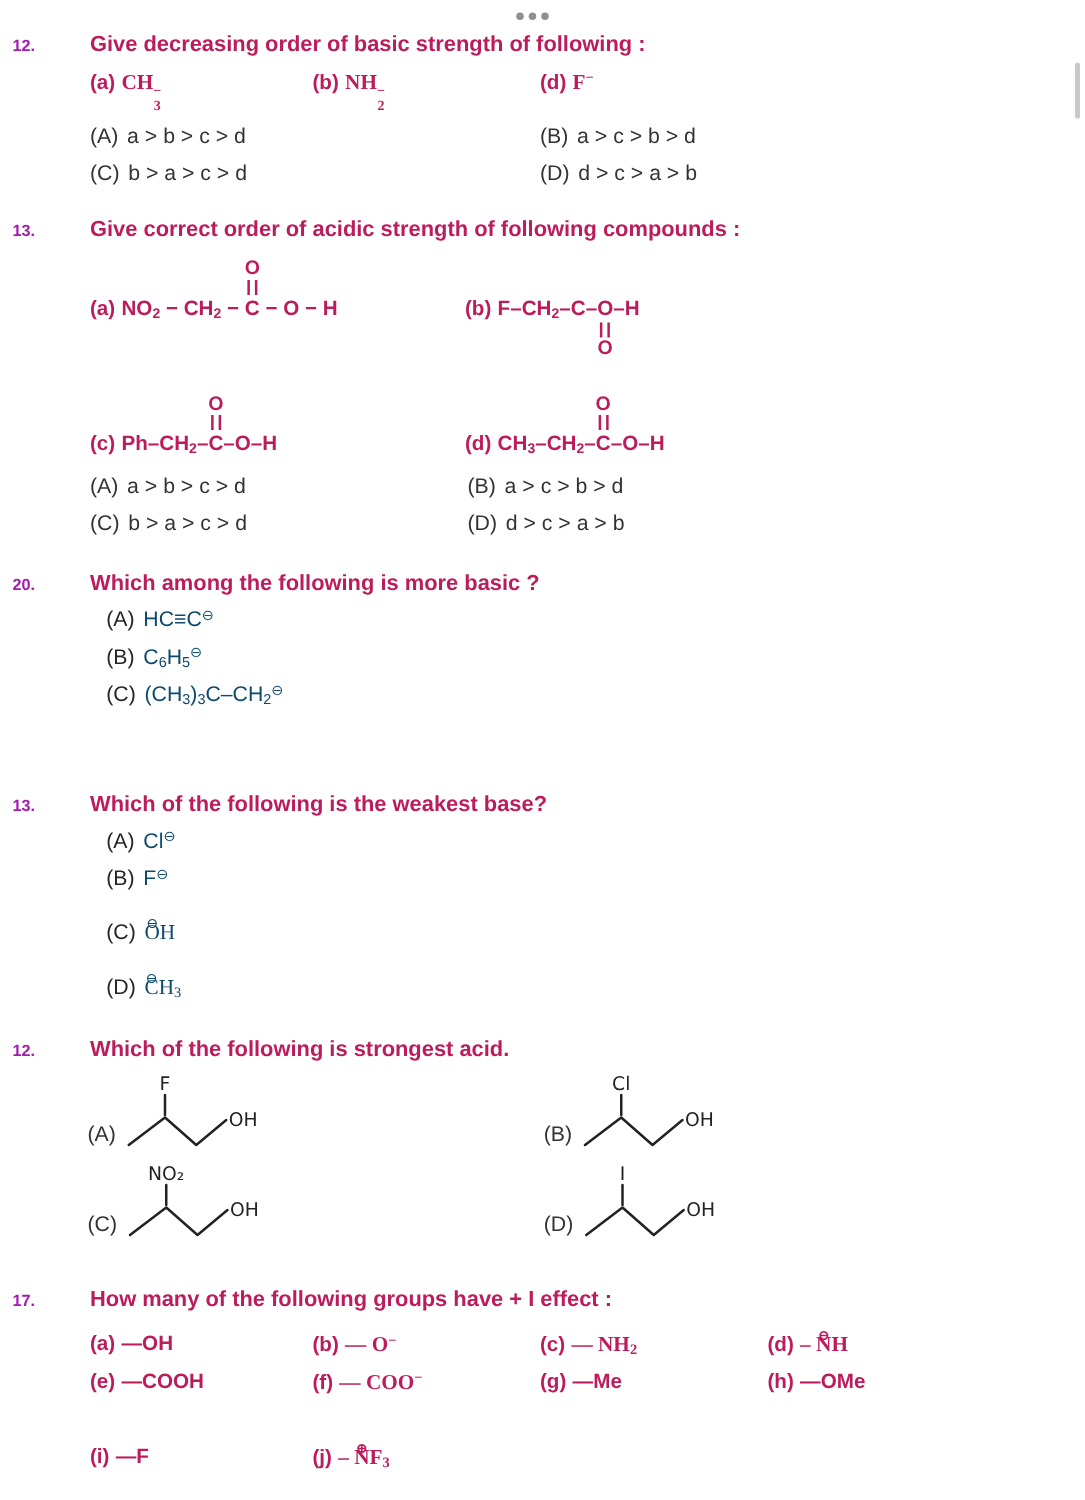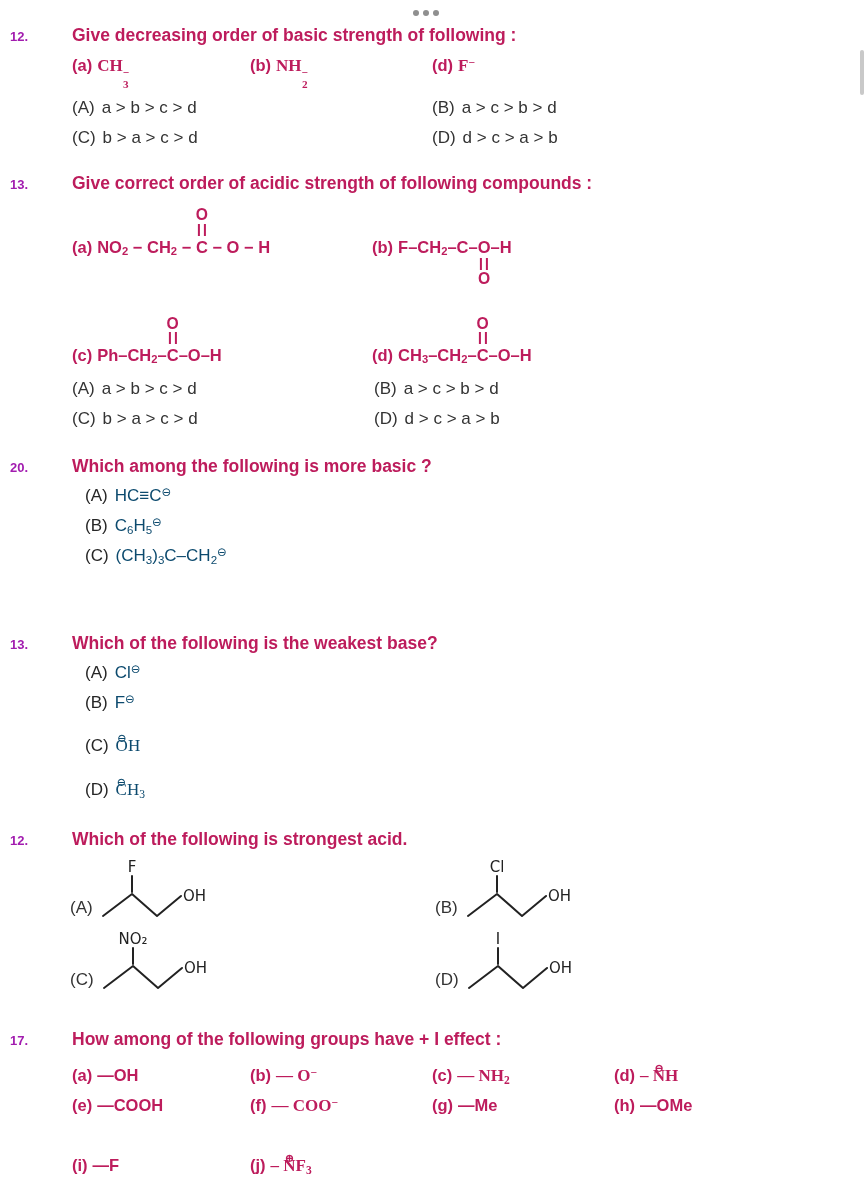--- a/index.html
+++ b/index.html
@@ -203,21 +203,21 @@
           <text x="37" y="18" text-anchor="middle">I</text>
           <text x="88" y="47">OH</text>
         </svg>
       </div>
     </div>
   </section>
 
   <section class="q" style="top:1028px">
     <div class="qrow">
       <span class="qnum">17.</span>
-      <span class="qtitle">How among of the following groups have + I effect :</span>
+      <span class="qtitle">How many of the following groups have + I effect :</span>
     </div>
     <div class="grid4 gr30 mt16">
       <span class="opt"><span class="olabel">(a)</span><span class="formula"><span>—OH</span></span></span>
       <span class="opt"><span class="olabel">(b)</span><span class="formula serif"><span>— O</span><span class="sup">−</span></span></span>
       <span class="opt"><span class="olabel">(c)</span><span class="formula serif"><span>— NH</span><span class="sub">2</span></span></span>
       <span class="opt"><span class="olabel">(d)</span><span class="formula serif"><span>– </span><span class="over"><span class="over-top">⊖</span><span>N</span></span><span>H</span></span></span>
     </div>
     <div class="grid4 gr30">
       <span class="opt"><span class="olabel">(e)</span><span class="formula"><span>—COOH</span></span></span>
       <span class="opt"><span class="olabel">(f)</span><span class="formula serif"><span>— COO</span><span class="sup">−</span></span></span>

